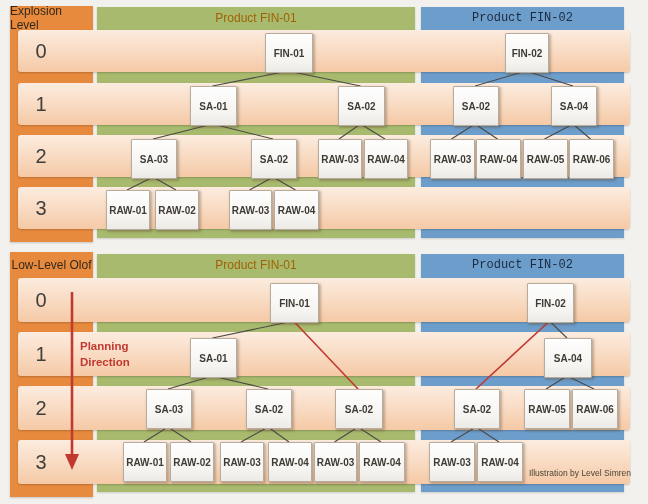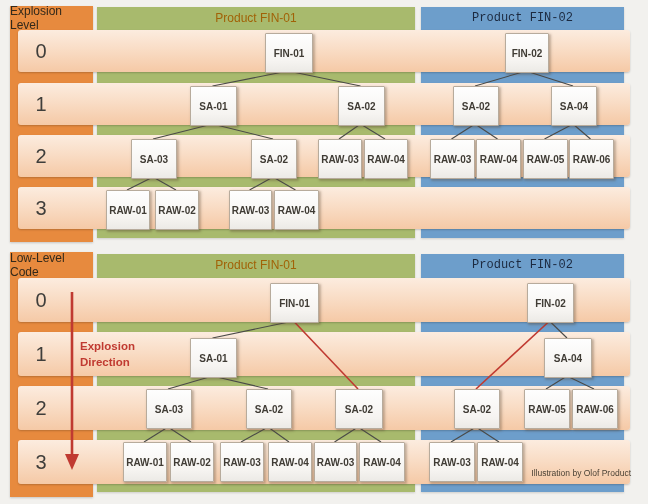--- a/index.html
+++ b/index.html
@@ -75,21 +75,21 @@
   <div class="lvl" style="top:40px;">0</div>
   <div class="lvl" style="top:93px;">1</div>
   <div class="lvl" style="top:145px;">2</div>
   <div class="lvl" style="top:197px;">3</div>
 
   <div class="strip orange" style="left:10px;top:252px;width:83px;height:245px;"></div>
   <div class="strip green" style="left:97px;top:254px;width:318px;height:238px;"></div>
   <div class="strip blue" style="left:421px;top:254px;width:203px;height:238px;"></div>
 
   <div class="hdr orange-hdr" style="left:10px;top:253px;width:83px;height:23px;">
-    <span>Low-Level Code</span>
+    <span>Low-Level Olof</span>
   </div>
   <div class="hdr green-hdr" style="left:97px;top:254px;width:318px;height:22px;">
     <span>Product FIN-01</span>
   </div>
   <div class="hdr blue-hdr" style="left:421px;top:254px;width:203px;height:22px;">
     <span>Product FIN-02</span>
   </div>
 
   <div class="rowbar b" style="top:278px;"></div>
   <div class="rowbar b" style="top:332px;"></div>
@@ -133,22 +133,22 @@
       <line x1="476" y1="427" x2="451" y2="442" stroke="#4a4a48" stroke-width="1.1"></line>
       <line x1="476" y1="427" x2="499" y2="442" stroke="#4a4a48" stroke-width="1.1"></line>
       <line x1="567" y1="376" x2="546" y2="389" stroke="#4a4a48" stroke-width="1.1"></line>
       <line x1="567" y1="376" x2="594" y2="389" stroke="#4a4a48" stroke-width="1.1"></line>
     </svg>
 
   <svg id="planning-arrow" width="20" height="190">
     <line x1="9" y1="4" x2="9" y2="168" stroke="#c03a31" stroke-width="2.6"></line>
     <polygon points="2,166 16,166 9,182" fill="#c03a31"></polygon>
   </svg>
-  <div id="planning-text">Explosion Direction</div>
-  <div id="credit">Illustration by Olof Product</div>
+  <div id="planning-text">Planning Direction</div>
+  <div id="credit">Illustration by Level Simren</div>
 
 <div class="node" style="left: 265px; top: 33px; width: 46px; height: 38px;">
       <span>FIN-01</span>
     </div>
     <div class="node" style="left: 505px; top: 33px; width: 42px; height: 38px;">
       <span>FIN-02</span>
     </div>
     <div class="node" style="left: 190px; top: 86px; width: 45px; height: 38px;">
       <span>SA-01</span>
     </div>

